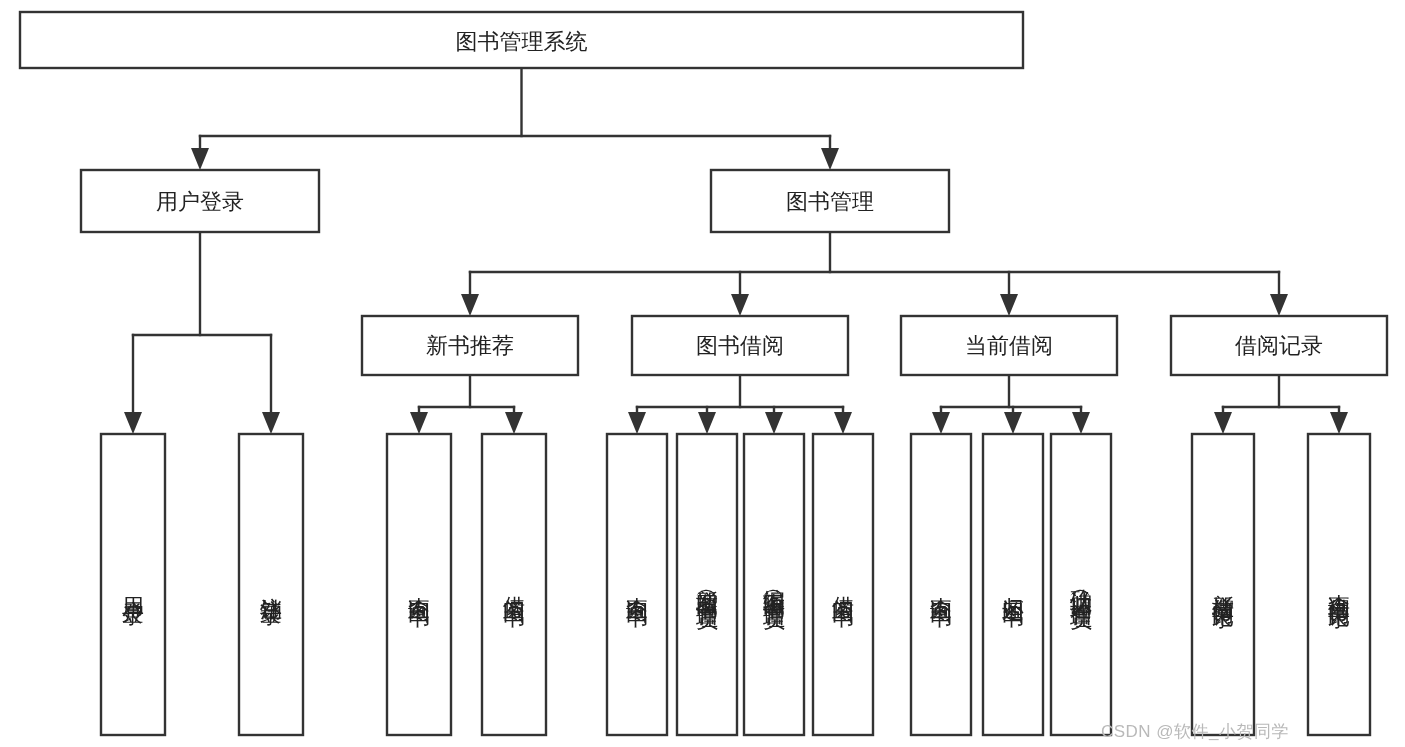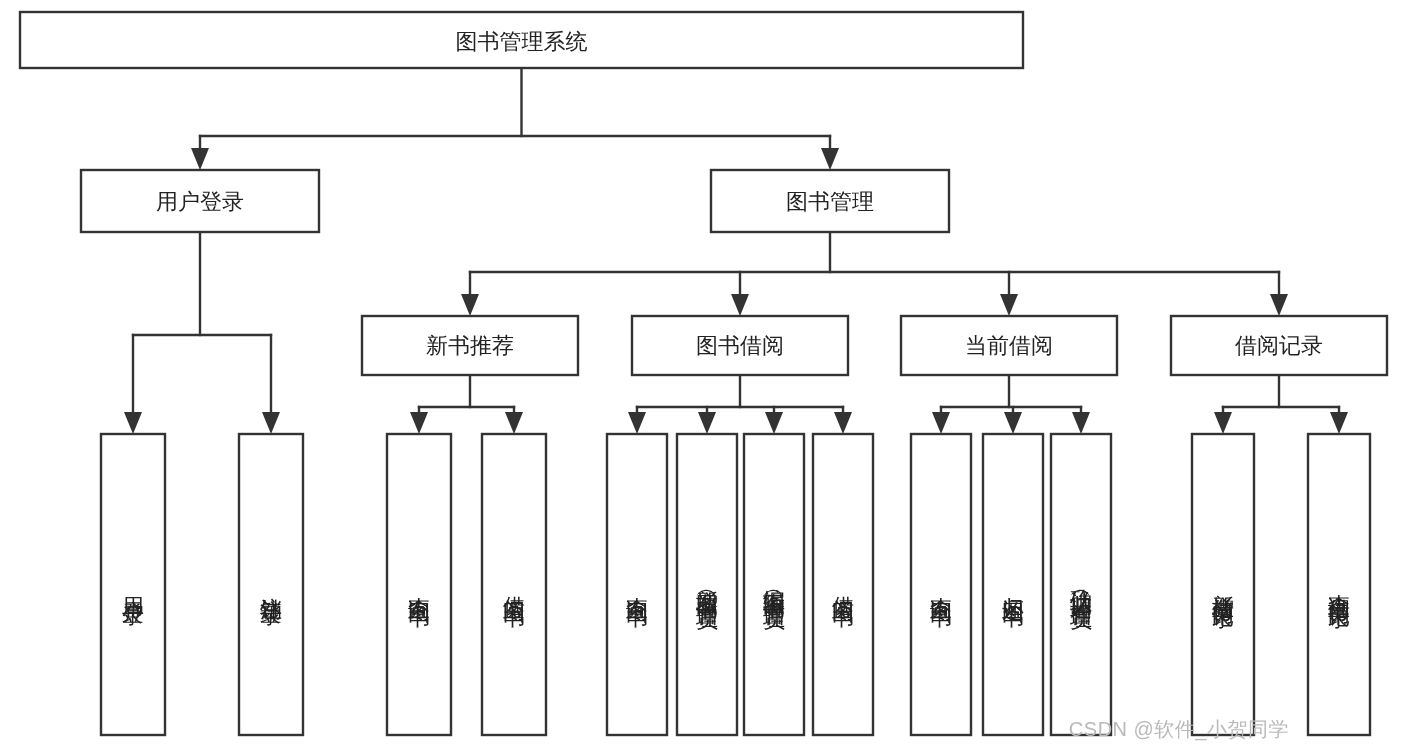--- a/index.html
+++ b/index.html
@@ -62,21 +62,21 @@
     align-items: center;
     justify-content: center;
     white-space: nowrap;
     pointer-events: none;
   }
   .watermark {
     position: absolute;
     right: 8px;
     bottom: 4px;
     font-family: "Liberation Sans", "DejaVu Sans", sans-serif;
-    font-size: 20px;
+    font-size: 17px;
     color: #b9b9b9;
     white-space: nowrap;
     letter-spacing: 0.5px;
     text-align: center;
   }
 </style>
 </head>
 <body>
 
 <div id="diagram-root">

